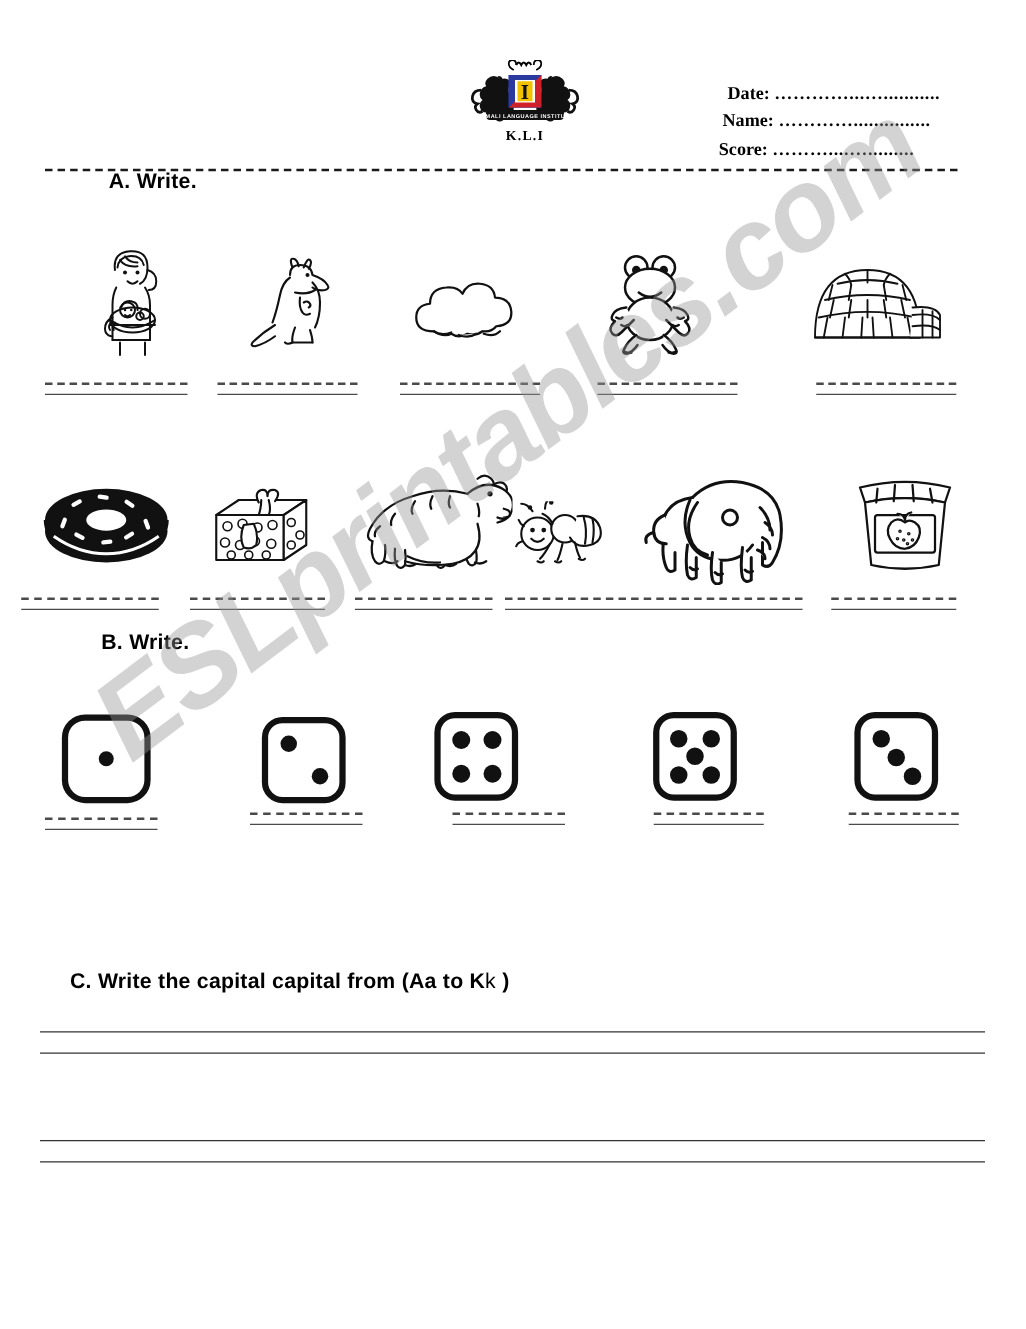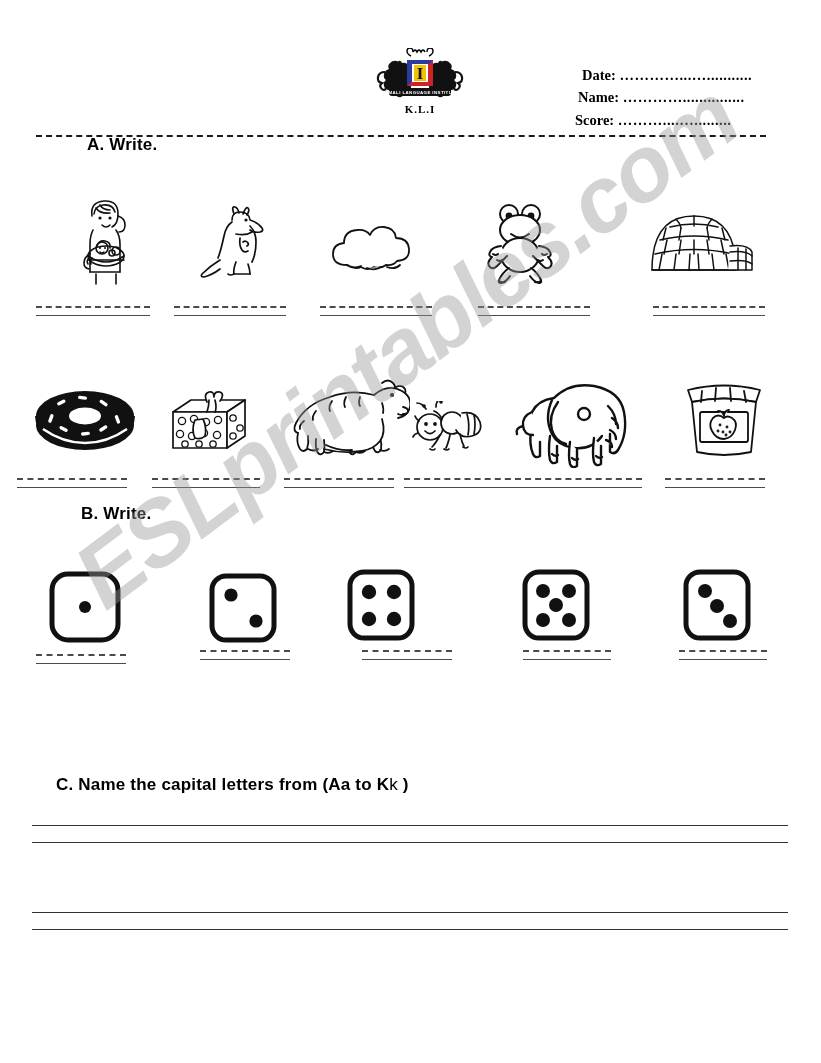--- a/index.html
+++ b/index.html
@@ -484,21 +484,21 @@
     <div class="dash"></div>
     <div class="solid"></div>
   </div>
   <div class="wline" style="left:679px;top:650px;width:88px;">
     <div class="dash"></div>
     <div class="solid"></div>
   </div>
 
   <div class="sec-head" style="left:56px;top:775px;">
     <span class="ltr">C. </span>
-    <span>Name the capital letters from (Aa to K</span><span class="lite">k</span><span> )</span>
+    <span>Write the capital capital from (Aa to K</span><span class="lite">k</span><span> )</span>
   </div>
 
   <div class="cline" style="top:825px;">
     <div class="top"></div>
     <div class="bot"></div>
   </div>
   <div class="cline" style="top:912px;">
     <div class="top"></div>
     <div class="bot"></div>
   </div>

